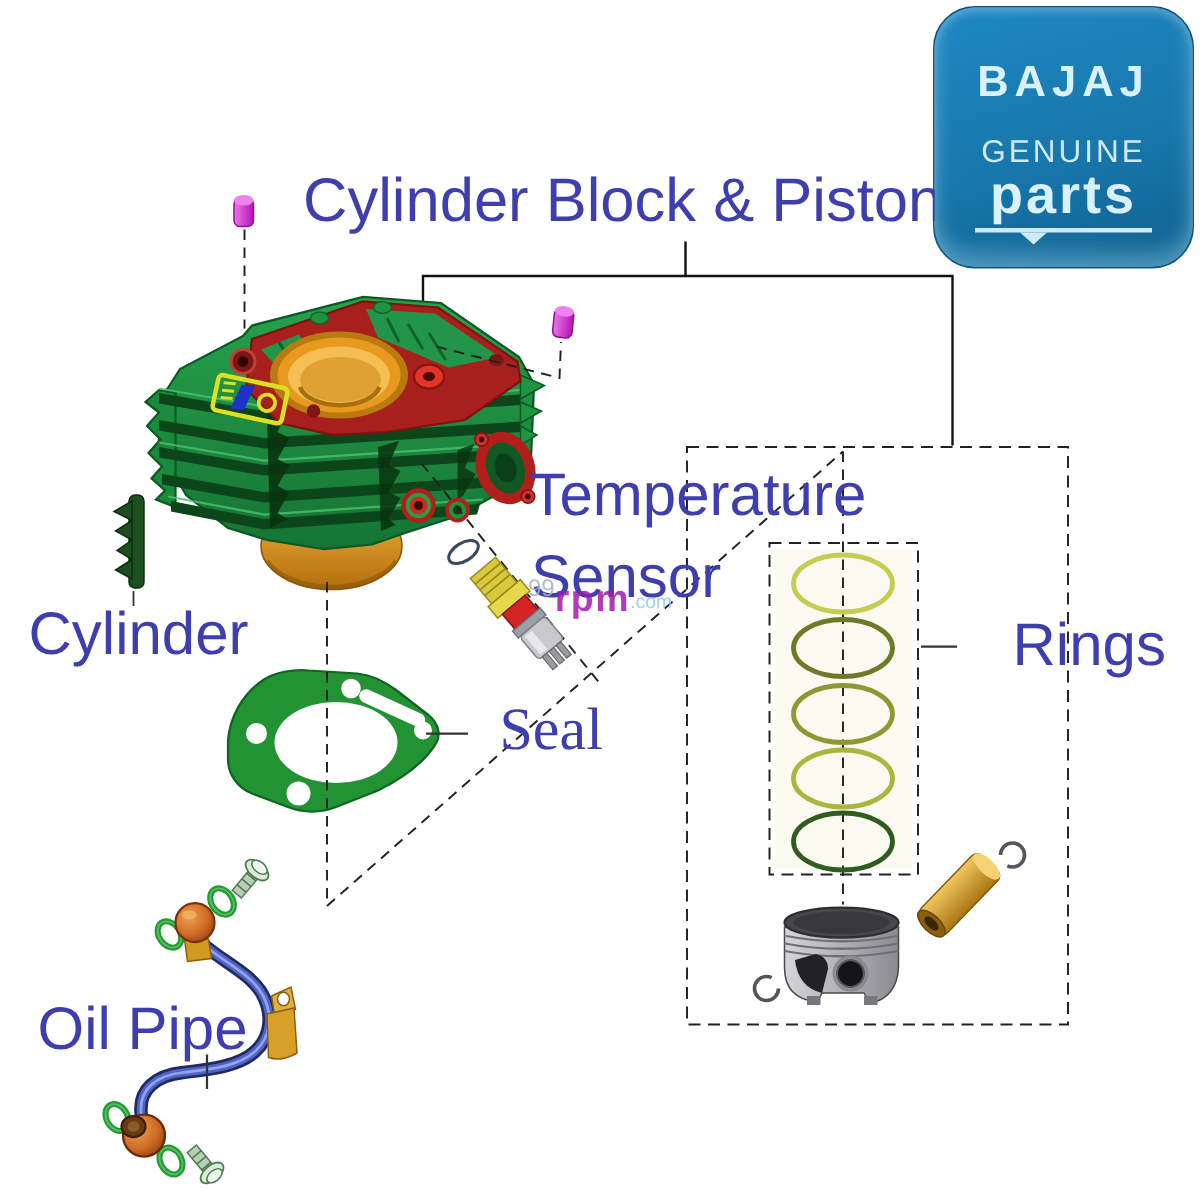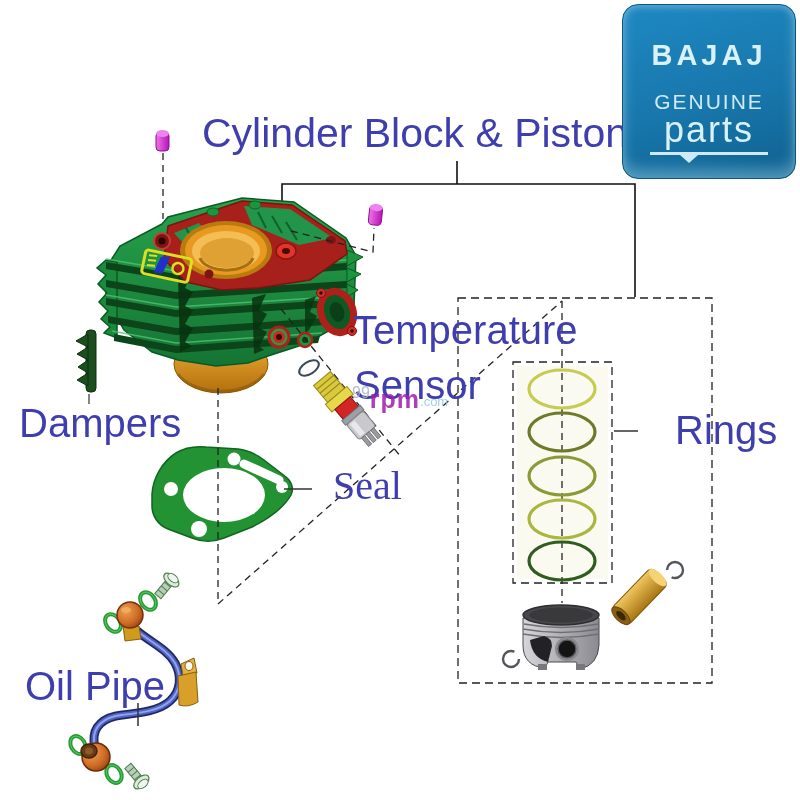--- a/index.html
+++ b/index.html
@@ -7,28 +7,28 @@
          font-family:"Liberation Sans",sans-serif;}
   #art{position:absolute;left:0;top:0;}
   .lbl{position:absolute;color:#3E3EAE;font-size:40px;line-height:1;white-space:nowrap;}
   .lbl-title{font-size:41px;}
   
   .wm{position:absolute;left:352px;top:384px;opacity:.85;white-space:nowrap;}
   .wm-pre{font-size:16px;color:#A9B2BC;vertical-align:10px;}
   .wm-name{font-size:25px;color:#a21caf;font-weight:bold;letter-spacing:1px;}
   .wm-suf{font-size:13px;color:#8FC9E6;vertical-align:2px;}
   
-  .logo{position:absolute;left:622px;top:4px;width:172px;height:173px;border-radius:16px;
+  .logo{position:absolute;left:622px;top:4px;width:172px;height:173px;border-radius:28px;
         background:linear-gradient(165deg,#1E88C2 0%,#1877AC 55%,#0F618F 100%);
         border:1px solid #0C567F;
         box-shadow:inset 0 -9px 14px rgba(180,230,248,.38), inset 0 3px 6px rgba(255,255,255,.25);
         text-align:center;color:#D8F1FB;}
   .logo-bajaj{margin-top:34px;font-size:29px;font-weight:bold;letter-spacing:4px;color:#D8F1FB;}
   .logo-genuine{font-size:21px;letter-spacing:2px;color:#CFEAF6;margin-top:18px;}
-  .logo-parts{font-size:36px;font-weight:normal;letter-spacing:2px;color:#D8F1FB;margin-top:-5px;}
+  .logo-parts{font-size:36px;font-weight:bold;letter-spacing:2px;color:#D8F1FB;margin-top:-5px;}
   .logo-underline{width:118px;height:3px;background:#CFEAF6;margin:1px auto 0 auto;}
   .logo-notch{width:0;height:0;border-left:9px solid transparent;border-right:9px solid transparent;
               border-top:8px solid #CFEAF6;margin:0 0 0 57px;}
 </style>
 </head>
 <body>
 
 <div id="stage">
 
   <svg id="art" width="800" height="800" viewBox="0 0 800 800">
@@ -330,21 +330,21 @@
     </g>
 
     <g stroke="#333" stroke-width="1.5" fill="none">
       <path d="M284,489 H312"></path>
       <path d="M614,431 H638"></path>
       <path d="M138,703 V726"></path>
     </g>
   </svg>
 
   <div class="lbl lbl-title" style="left:202px;top:113px;">Cylinder Block &amp; Piston</div>
-  <div class="lbl" style="left:19px;top:403px;">Dampers</div>
+  <div class="lbl" style="left:19px;top:403px;">Cylinder</div>
   <div class="lbl" style="left:354px;top:365px;">Sensor</div>
   <div class="lbl" style="left:353px;top:310px;">Temperature</div>
   <div class="lbl" style="left:333px;top:466px;font-family:Liberation Serif, serif;">Seal</div>
   <div class="lbl" style="left:675px;top:410px;">Rings</div>
   <div class="lbl" style="left:25px;top:666px;">Oil Pipe</div>
 
   <div class="wm"><span class="wm-pre">99</span><span class="wm-name">rpm</span><span class="wm-suf">.com</span></div>
 
   <div class="logo">
     <div class="logo-bajaj">BAJAJ</div>

